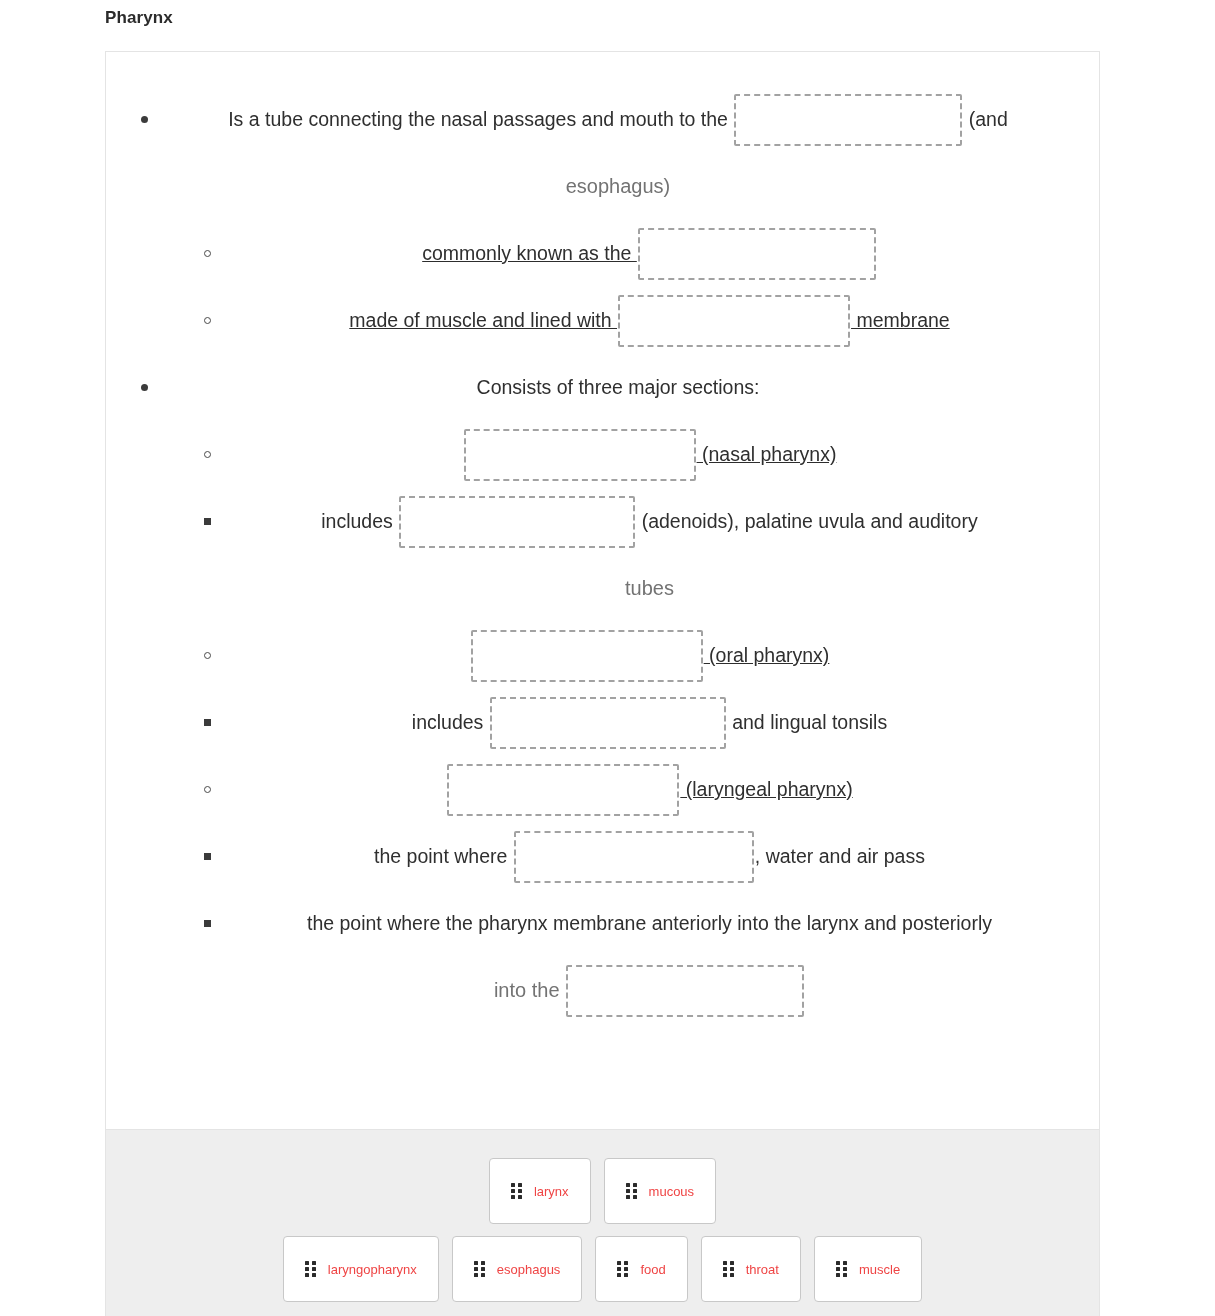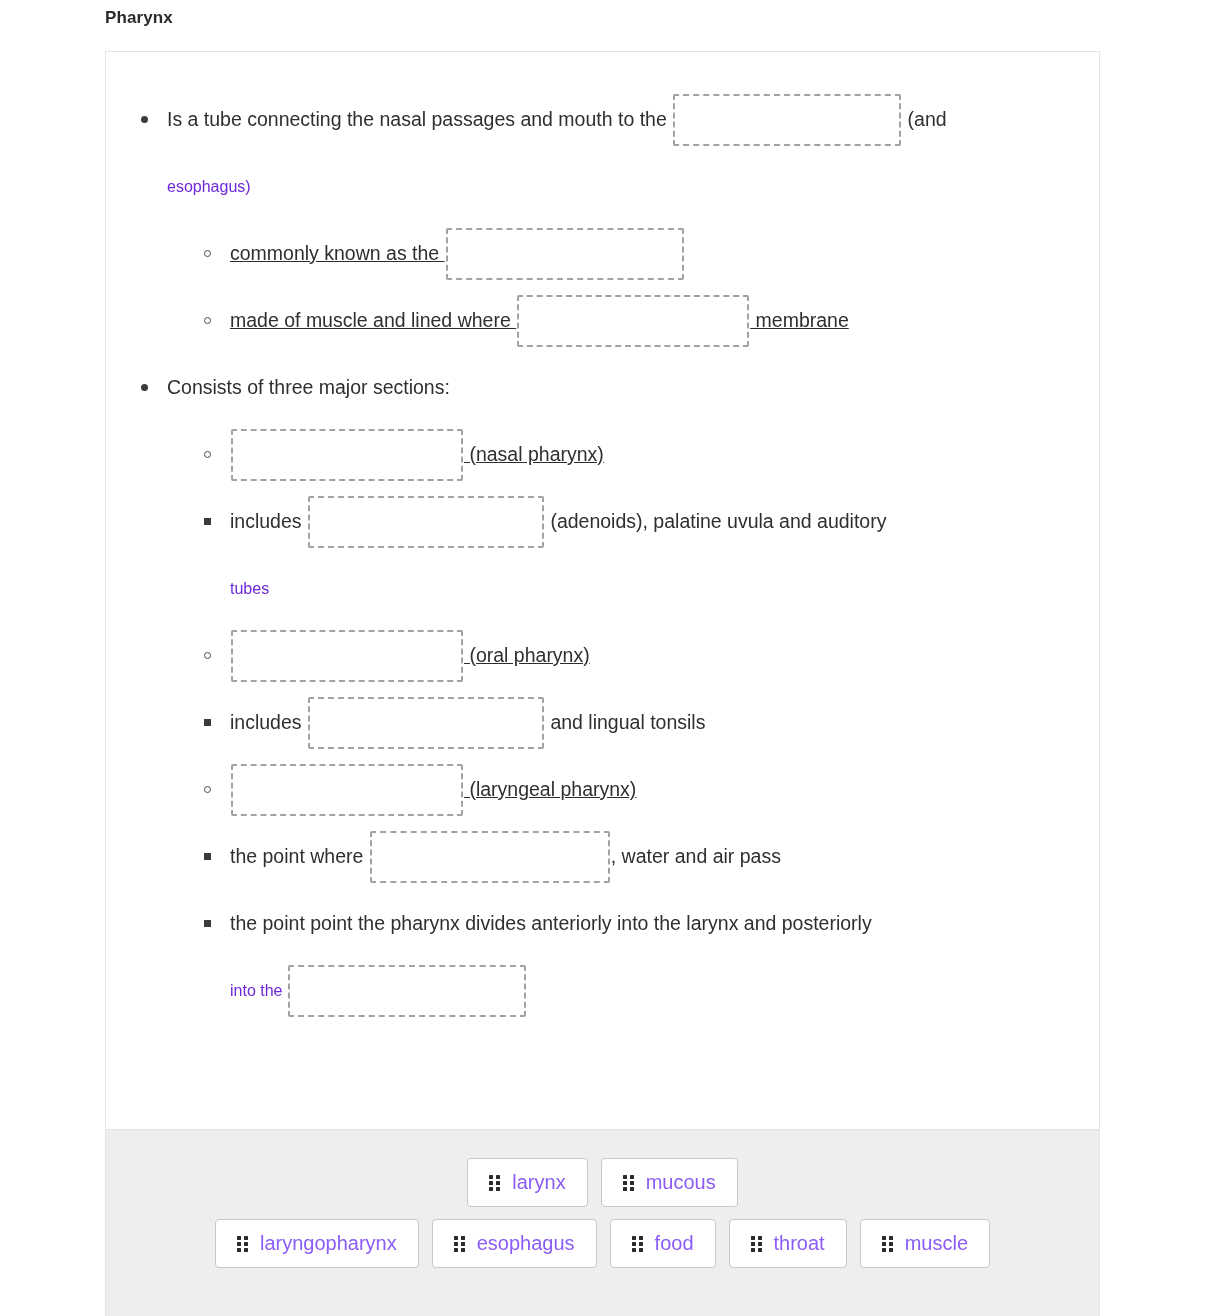--- a/index.html
+++ b/index.html
@@ -13,20 +13,21 @@
     font-family: "Liberation Sans", sans-serif;
     color: #2d2d2d;
     overflow: hidden;
   }
 
   .page {
     position: relative;
     width: 1215px;
     height: 969px;
     box-sizing: border-box;
+    text-align: center;
   }
 
   .page-title {
     position: absolute;
     left: 105px;
     top: 8px;
     font-size: 17px;
     font-weight: bold;
     color: #2b2b2b;
     letter-spacing: 0.1px;
@@ -131,23 +132,23 @@
   }
   .blank.w228 { width: 228px; }
   .blank.w238 { width: 238px; }
   .blank.w232 { width: 232px; }
   .blank.w236 { width: 236px; }
   .blank.w240 { width: 240px; }
 
   
   .cont {
     display: block;
-    font-size: 16px;
+    font-size: 20px;
     line-height: 67px;
-    color: #6d28d9;
+    color: #737373;
   }
 
   
   .wordbank {
     position: absolute;
     left: 0;
     top: 1077px;
     width: 993px;
     height: 187px;
     box-sizing: border-box;
@@ -162,23 +163,23 @@
     gap: 13px;
     margin-bottom: 12px;
   }
   .chip {
     display: inline-flex;
     align-items: center;
     gap: 12px;
     background: #ffffff;
     border: 1px solid #c8c8c8;
     border-radius: 4px;
-    padding: 12px 21px;
-    font-size: 20px;
-    color: #8b5cf6;
+    padding: 24px 21px;
+    font-size: 13px;
+    color: #ef4444;
     box-sizing: border-box;
     cursor: grab;
     white-space: nowrap;
   }
   .grip {
     display: inline-grid;
     grid-template-columns: 4px 4px;
     grid-template-rows: 4px 4px 4px;
     gap: 2px 3px;
     flex: none;
@@ -210,21 +211,21 @@
         </li>
       </ul>
 
       <ul class="lvl lvl2">
         <li class="item">
           <span class="marker circle"></span>
           <span class="txt">commonly known as the </span><span class="blank w238"></span><span class="txt"></span>
         </li>
         <li class="item">
           <span class="marker circle"></span>
-          <span class="txt">made of muscle and lined where </span><span class="blank w232"></span><span class="txt"> membrane</span>
+          <span class="txt">made of muscle and lined with </span><span class="blank w232"></span><span class="txt"> membrane</span>
         </li>
       </ul>
 
       <ul class="lvl lvl1">
         <li class="item">
           <span class="marker disc"></span>
           <span class="txt">Consists of three major sections:</span>
         </li>
       </ul>
 
@@ -261,21 +262,21 @@
           <span class="blank w232"></span><span class="txt"> (laryngeal pharynx)</span>
         </li>
       </ul>
       <ul class="lvl lvl3">
         <li class="item">
           <span class="marker square"></span>
           <span class="txt">the point where </span><span class="blank w240"></span><span class="txt">, water and air pass</span>
         </li>
         <li class="item">
           <span class="marker square"></span>
-          <span class="txt">the point point the pharynx divides anteriorly into the larynx and posteriorly</span>
+          <span class="txt">the point where the pharynx membrane anteriorly into the larynx and posteriorly</span>
           <span class="cont"><span class="txt">into the </span><span class="blank w238"></span></span>
         </li>
       </ul>
 
     </div>
 
     <div class="wordbank">
 
       <div class="chip-row">
         <div class="chip">

